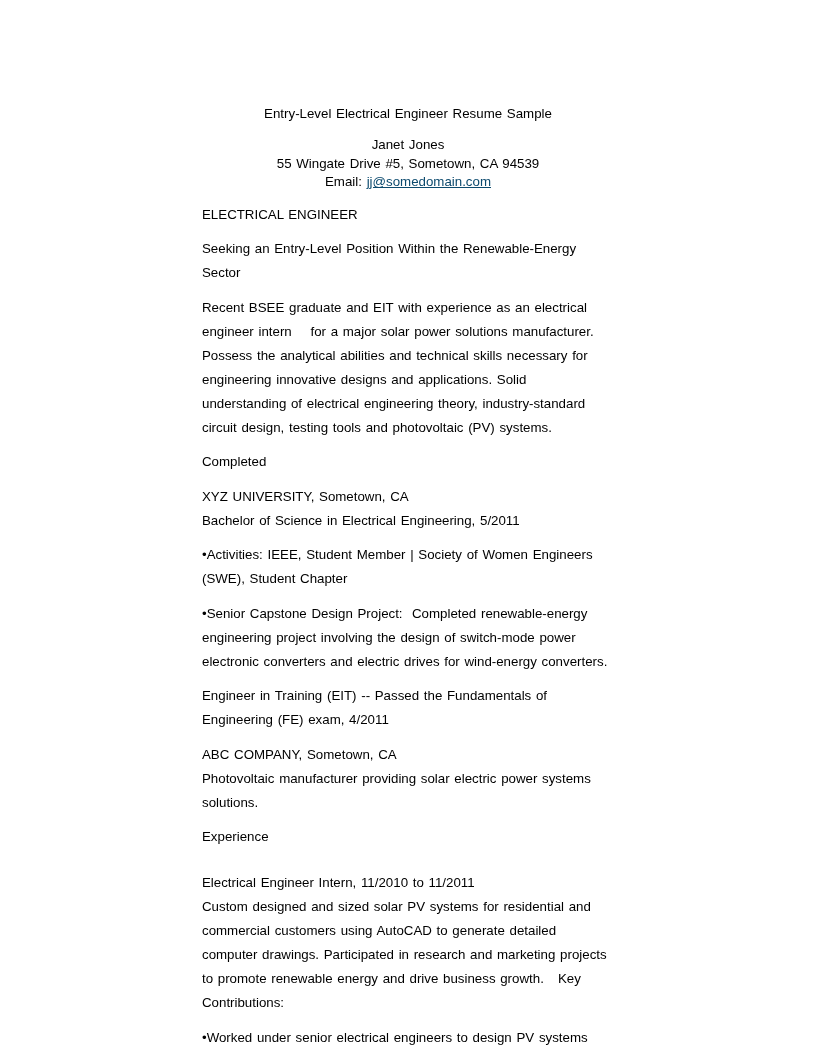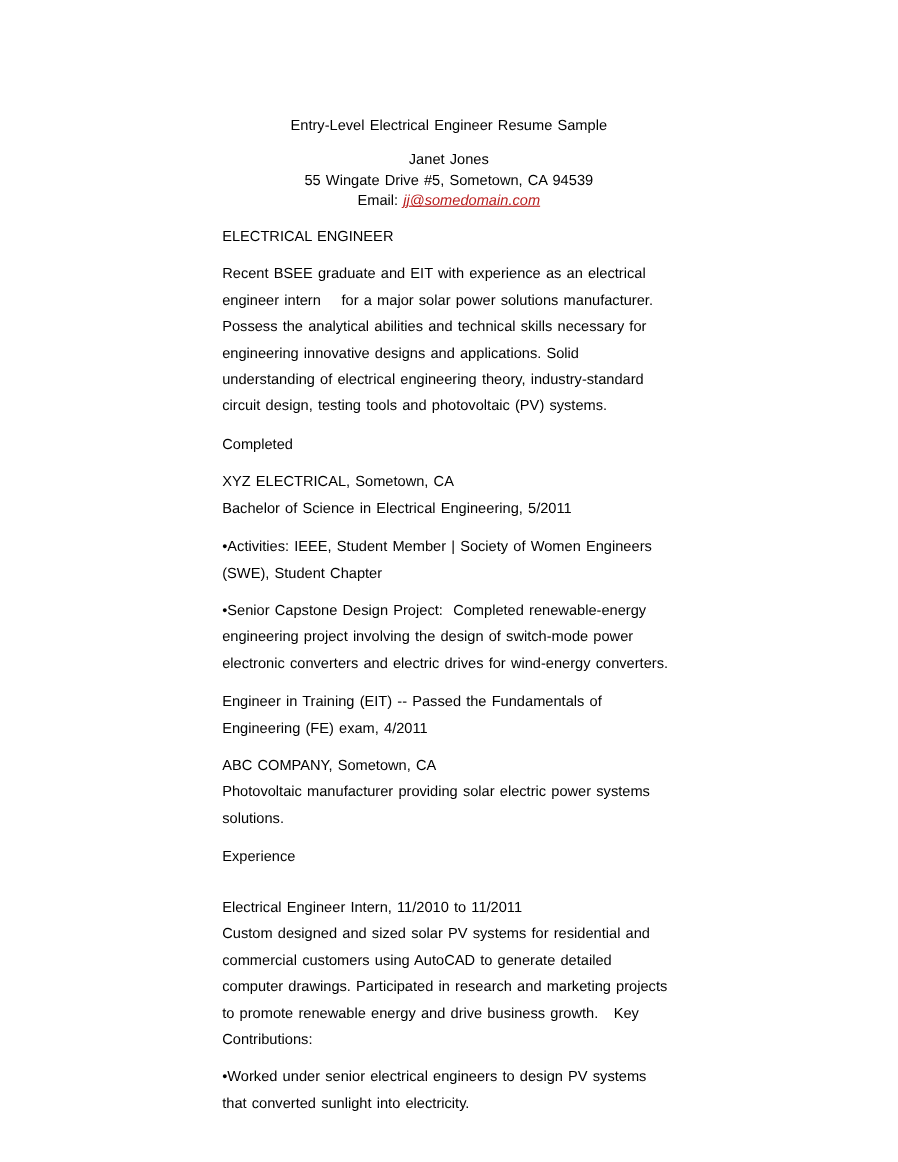--- a/index.html
+++ b/index.html
@@ -24,24 +24,23 @@
   .center { text-align: center; }
   .doc-title {
     line-height: 19px;
     margin: 0 0 13px 0;
   }
   .contact {
     line-height: 18.7px;
     margin: 0;
   }
   .contact a {
-    color: #b91c1c;
+    color: #0c4a6e;
     text-decoration: underline;
     cursor: pointer;
-    font-style: italic;
   }
   p.body {
     line-height: 24px;
     margin: 10.5px 0 0 0;
     white-space: pre-wrap;
     text-align: left;
   }
   p.two-line { margin-top: 10.5px; }
   p.two-line .line { display: block; line-height: 24px; white-space: pre-wrap; }
   p.gap-lg { margin-top: 22px; }
@@ -55,26 +54,27 @@
   <div class="doc-title center">Entry-Level Electrical Engineer Resume Sample</div>
 
   <div class="contact center">
     <div>Janet Jones</div>
     <div>55 Wingate Drive #5, Sometown, CA 94539</div>
     <div><span>Email: </span><a href="#">jj@somedomain.com</a></div>
   </div>
 
   <p class="body">ELECTRICAL ENGINEER</p>
 
+  <p class="body">Seeking an Entry-Level Position Within the Renewable-Energy Sector</p>
 
   <p class="body">Recent BSEE graduate and EIT with experience as an electrical engineer intern    for a major solar power solutions manufacturer. Possess the analytical abilities and technical skills necessary for engineering innovative designs and applications. Solid understanding of electrical engineering theory, industry-standard circuit design, testing tools and photovoltaic (PV) systems.</p>
 
   <p class="body">Completed</p>
 
-  <p class="body two-line"><span class="line">XYZ ELECTRICAL, Sometown, CA</span><span class="line">Bachelor of Science in Electrical Engineering, 5/2011</span></p>
+  <p class="body two-line"><span class="line">XYZ UNIVERSITY, Sometown, CA</span><span class="line">Bachelor of Science in Electrical Engineering, 5/2011</span></p>
 
   <p class="body bullet-row"><span class="bullet-glyph">•</span><span>Activities: IEEE, Student Member | Society of Women Engineers (SWE), Student Chapter</span></p>
 
   <p class="body bullet-row"><span class="bullet-glyph">•</span><span>Senior Capstone Design Project:  Completed renewable-energy engineering project involving the design of switch-mode power electronic converters and electric drives for wind-energy converters.</span></p>
 
 
   <p class="body">Engineer in Training (EIT) -- Passed the Fundamentals of Engineering (FE) exam, 4/2011</p>
 
   <p class="body two-line"><span class="line">ABC COMPANY, Sometown, CA</span><span class="line">Photovoltaic manufacturer providing solar electric power systems solutions.</span></p>
 

